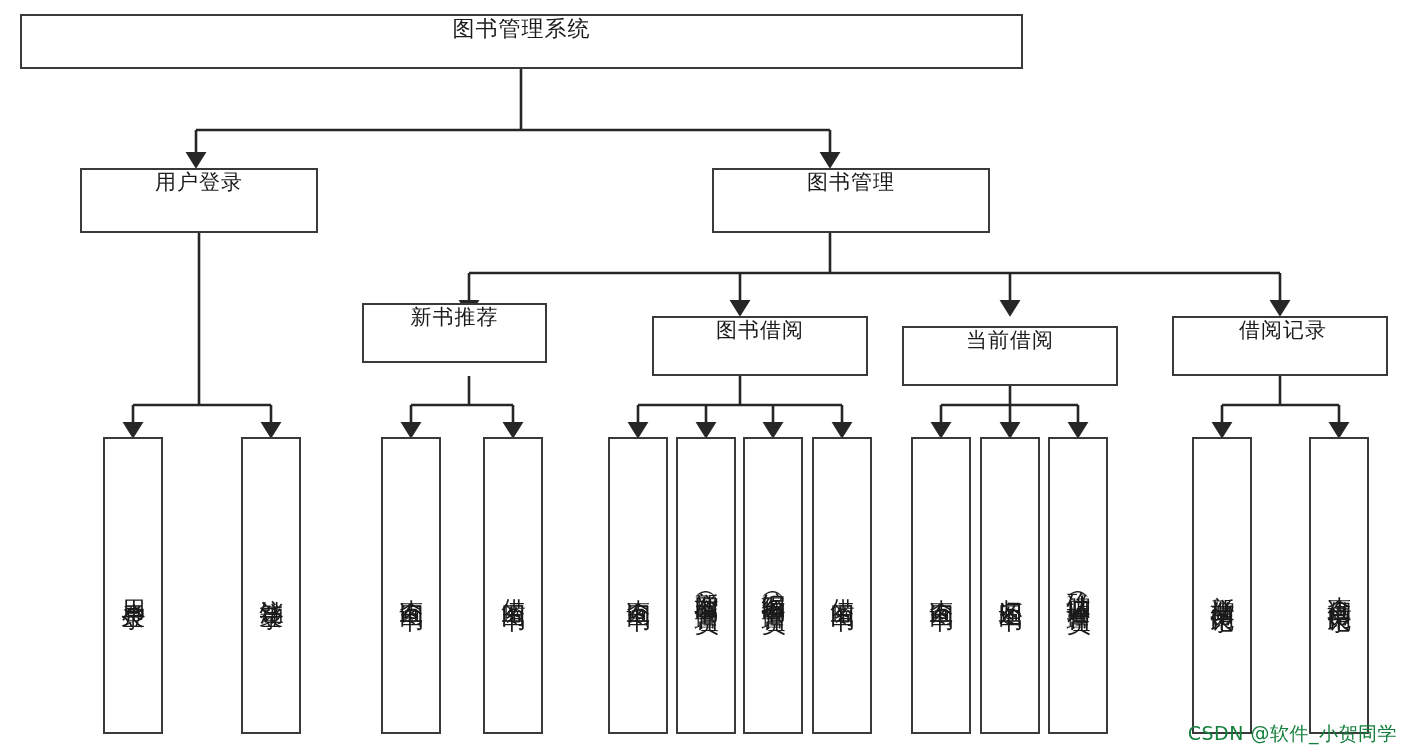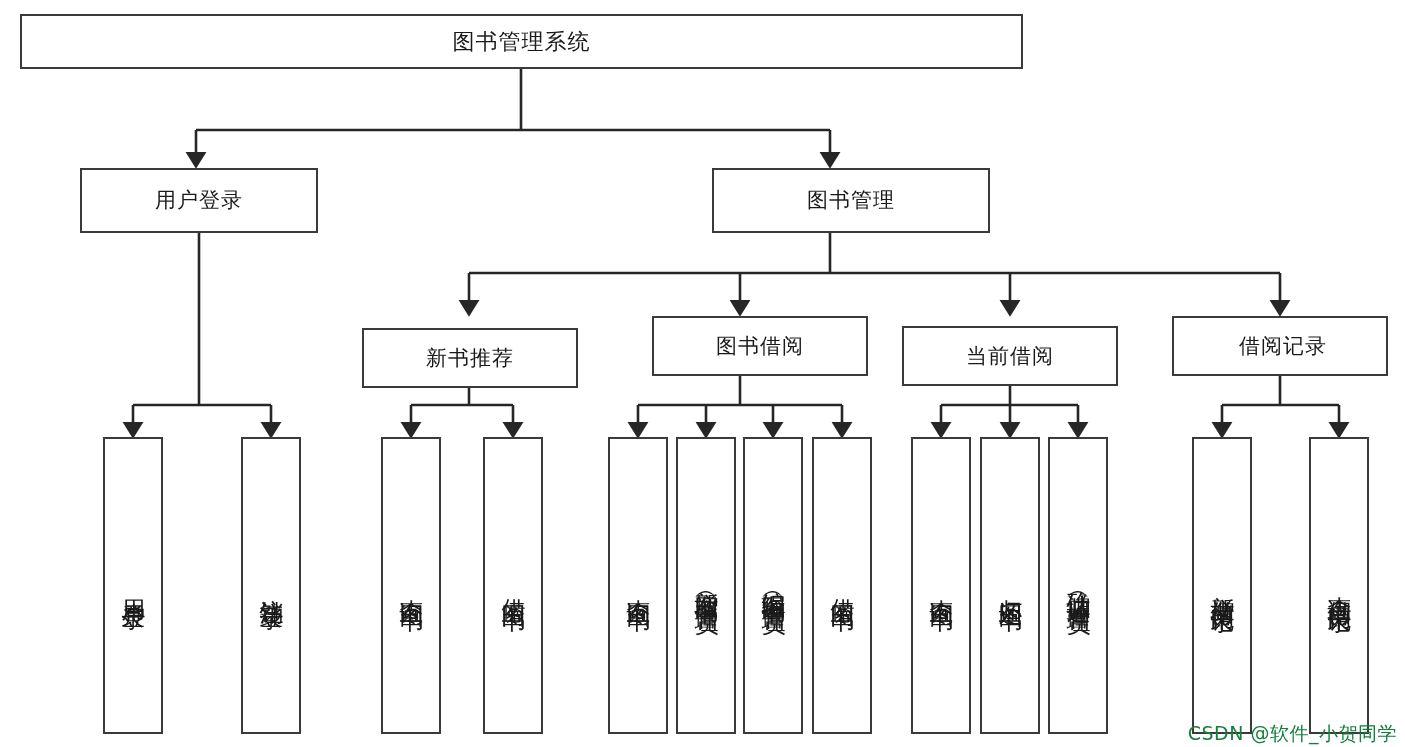--- a/index.html
+++ b/index.html
@@ -25,21 +25,20 @@
     width: 1405px;
     height: 747px;
     pointer-events: none;
   }
   .node {
     position: absolute;
     box-sizing: border-box;
     background: #ffffff;
     border: 2px solid #3a3a3a;
     display: flex;
-    align-items: center;
     justify-content: center;
     color: #1a1a1a;
   }
   .node .node-label {
     display: block;
     text-align: center;
     line-height: 1.18;
   }
   
   .node.horiz .node-label {
@@ -133,21 +132,21 @@
     <span class="node-label">图书管理系统</span>
   </div>
 
   <div class="node horiz" style="left:80px; top:168px; width:238px; height:65px;">
     <span class="node-label">用户登录</span>
   </div>
   <div class="node horiz" style="left:712px; top:168px; width:278px; height:65px;">
     <span class="node-label">图书管理</span>
   </div>
 
-  <div class="node horiz" style="left:362px; top:328px; width:216px; height:60px;">
+  <div class="node horiz" style="left:362px; top:303px; width:185px; height:60px;">
     <span class="node-label">新书推荐</span>
   </div>
   <div class="node horiz" style="left:632px; top:316px; width:216px; height:60px;margin-left:20px;">
     <span class="node-label">图书借阅</span>
   </div>
   <div class="node horiz" style="left:902px; top:316px; width:216px; height:60px;margin-top:10px;">
     <span class="node-label">当前借阅</span>
   </div>
   <div class="node horiz" style="left:1172px; top:316px; width:216px; height:60px;padding-left:6px;">
     <span class="node-label">借阅记录</span>

